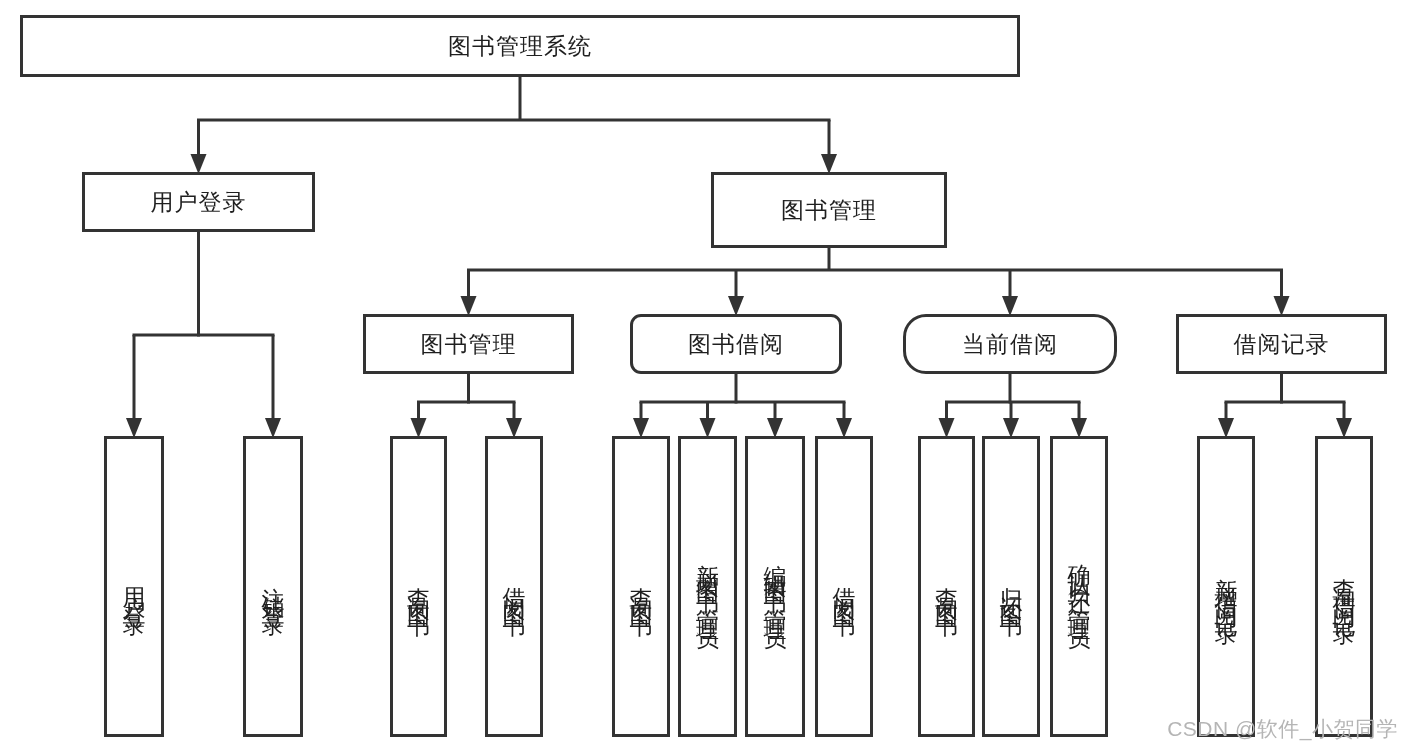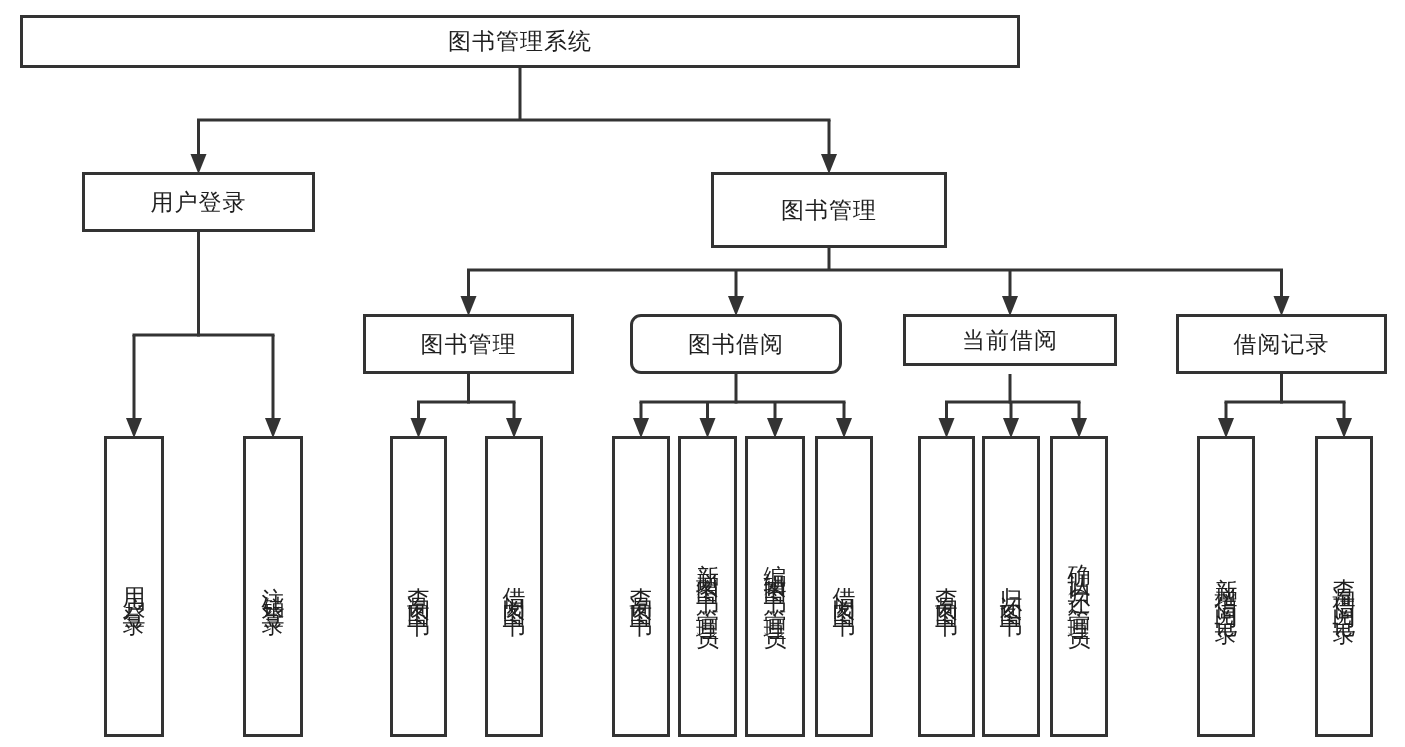--- a/index.html
+++ b/index.html
@@ -111,38 +111,38 @@
       <polygon points="767,418 783,418 775,438"></polygon>
       <polygon points="836,418 852,418 844,438"></polygon>
       <polygon points="938.5,418 954.5,418 946.5,438"></polygon>
       <polygon points="1003,418 1019,418 1011,438"></polygon>
       <polygon points="1071,418 1087,418 1079,438"></polygon>
       <polygon points="1218,418 1234,418 1226,438"></polygon>
       <polygon points="1336,418 1352,418 1344,438"></polygon>
     </g>
   </svg>
 
-  <div class="node" style="left:20px; top:15px; width:1000px; height:53px;">
+  <div class="node" style="left:20px; top:15px; width:1000px; height:62px;">
     <span class="h-label">图书管理系统</span>
   </div>
 
   <div class="node" style="left:82px; top:172px; width:233px; height:60px;">
     <span class="h-label">用户登录</span>
   </div>
   <div class="node" style="left:711px; top:172px; width:236px; height:76px;align-items:center;">
     <span class="h-label">图书管理</span>
   </div>
 
   <div class="node" style="left:363px; top:314px; width:211px; height:60px;">
     <span class="h-label">图书管理</span>
   </div>
   <div class="node" style="left:630px; top:314px; width:212px; height:60px;border-radius:11px;">
     <span class="h-label">图书借阅</span>
   </div>
-  <div class="node" style="left:903px; top:314px; width:214px; height:52px;">
+  <div class="node" style="left:903px; top:314px; width:214px; height:60px;border-radius:23px;">
     <span class="h-label">当前借阅</span>
   </div>
   <div class="node" style="left:1176px; top:314px; width:211px; height:60px;">
     <span class="h-label">借阅记录</span>
   </div>
 
   <div class="node leaf" style="left:104px; top:436px; width:60px; height:301px;">
     <span class="v-label">用户登录</span>
   </div>
   <div class="node leaf" style="left:243px; top:436px; width:60px; height:301px;">
@@ -179,14 +179,15 @@
     <span class="v-label">确认归还（管理员）</span>
   </div>
 
   <div class="node leaf" style="left:1197px; top:436px; width:58px; height:301px;">
     <span class="v-label">新增借阅记录</span>
   </div>
   <div class="node leaf" style="left:1315px; top:436px; width:58px; height:301px;">
     <span class="v-label">查询借阅记录</span>
   </div>
 
+  <div class="watermark">CSDN @软件_小贺同学</div>
 
 </div>
 
 </body></html>

